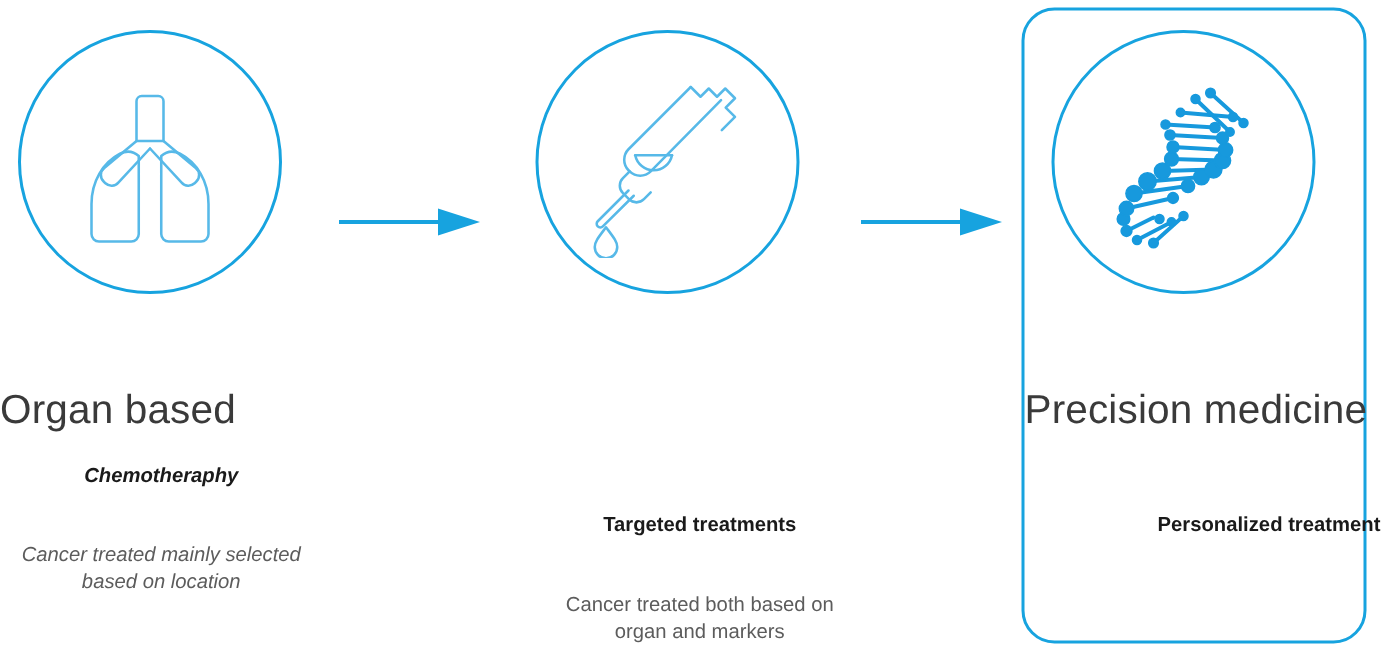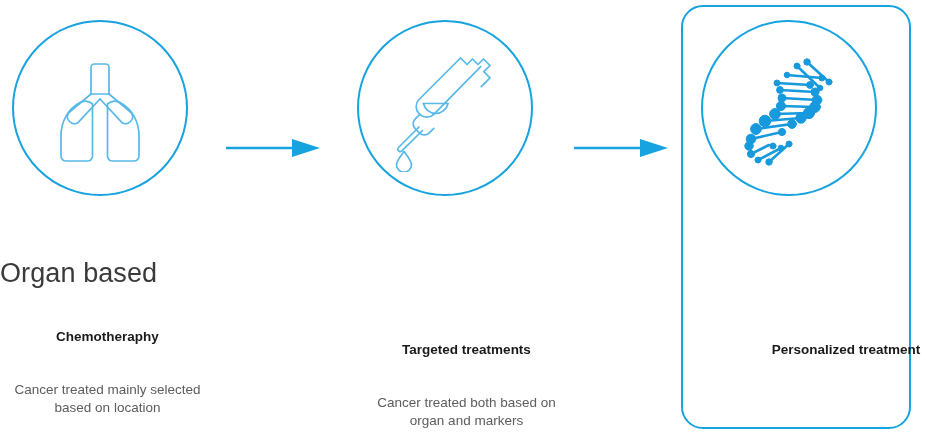--- a/index.html
+++ b/index.html
@@ -82,21 +82,21 @@
   .col-2 .title { left: 5px;  top: 256px; width: 300px; }
   .col-3 .title { left: 37px; top: 256px; width: 230px; }
 
   .detail {
     position: absolute;
     text-align: center;
     font-size: 13.5px;
     color: #5c5c5c;
     line-height: 1.33;
   }
-  .col-1 .detail { left: 10px; top: 328px; width: 195px; }
+  .col-1 .detail { left: 10px; top: 308px; width: 195px; font-style: italic; }
   .col-2 .detail { left: 50px; top: 341px; width: 215px; }
   .col-3 .detail { left: 37px; top: 341px; width: 230px; padding-left: 48px; }
 
   .detail .detail-head {
     display: block;
     font-weight: bold;
     color: #1a1a1a;
   }
   .detail .detail-body {
     display: block;
@@ -246,19 +246,20 @@
           <circle cx="92" cy="56" r="4.8"></circle>
           <circle cx="90" cy="48" r="4.0"></circle>
           <circle cx="85" cy="41" r="3.4"></circle>
           <circle cx="97" cy="34" r="3.0"></circle>
           <circle cx="95" cy="44" r="2.8"></circle>
           <circle cx="104" cy="38" r="3.0"></circle>
         </g>
       </svg>
     </div>
 
+    <div class="title">Precision medicine</div>
 
     <div class="detail">
       <span class="detail-head">Personalized treatment</span>
     </div>
   </div>
 
 </div>
 
 </body></html>

